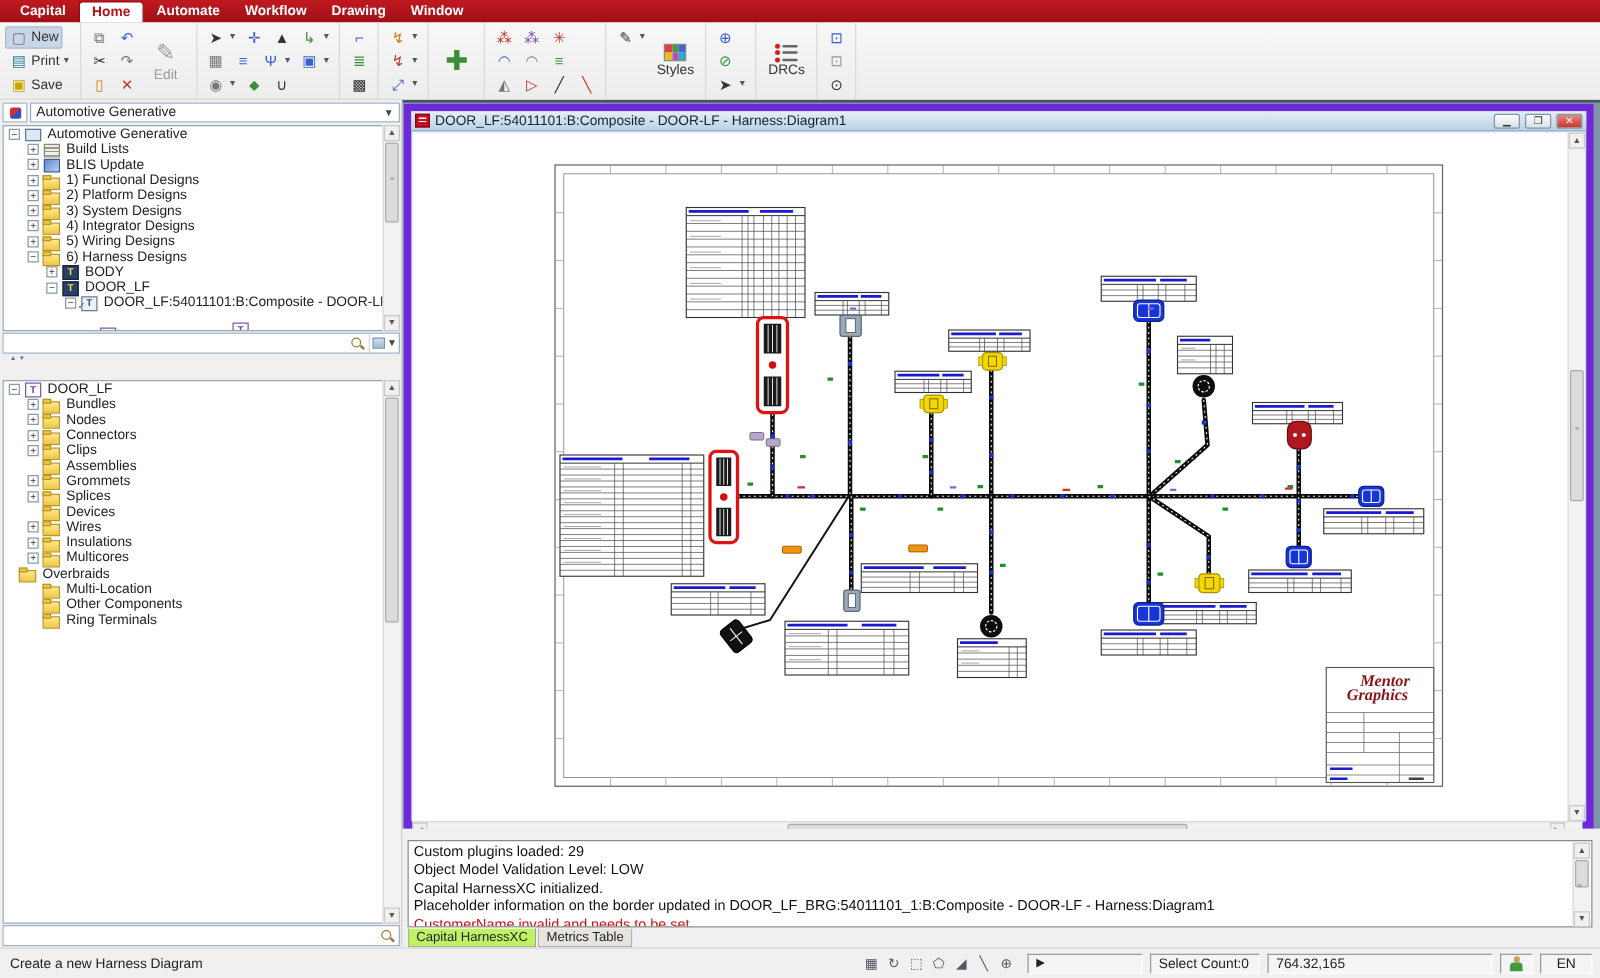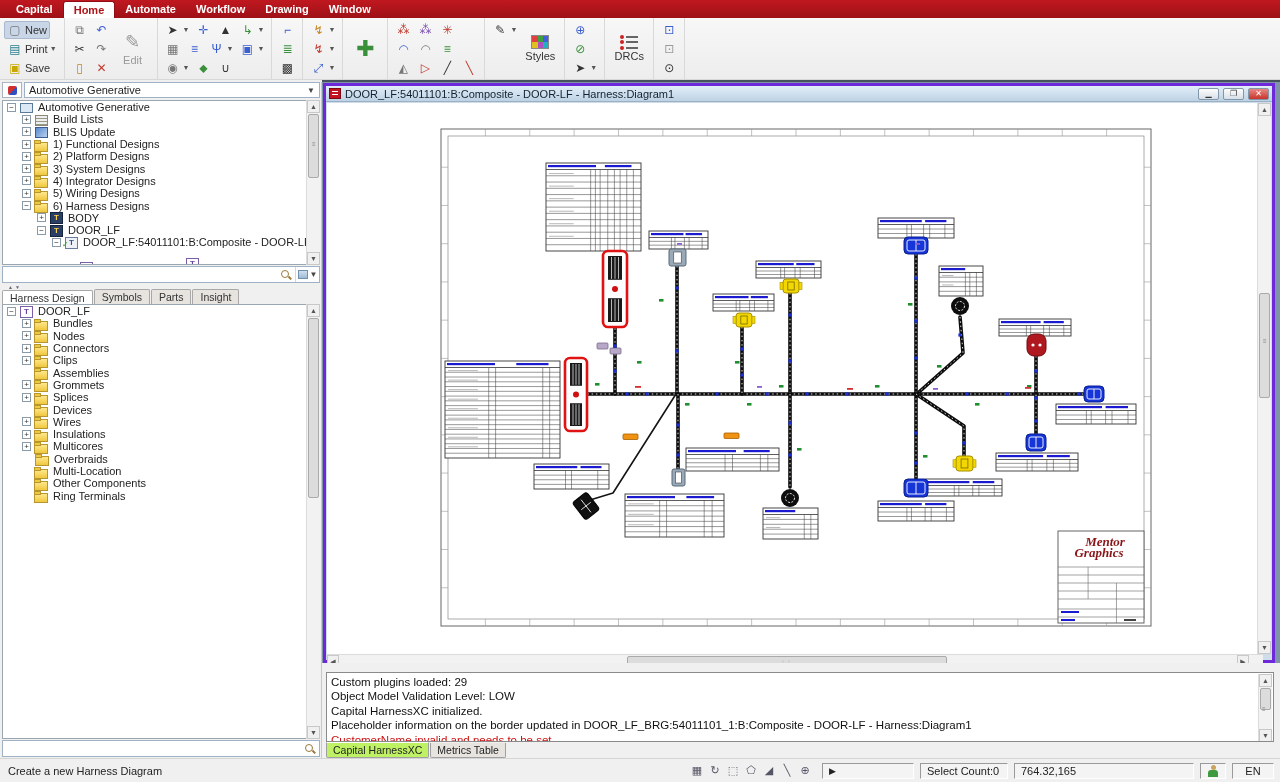--- a/index.html
+++ b/index.html
@@ -86,21 +86,21 @@
   .ltab { font-size:10.5px; padding:1px 7px; background:#e7e4e0; border:1px solid #a8a8a8; border-bottom:none; border-radius:2px 2px 0 0; color:#333; }
   .ltab.active { background:#fff; font-weight:normal; position:relative; z-index:2; height:14px; }
   .vscroll { position:absolute; width:14px; background:#f2f2f2; border-left:1px solid #dcdcdc; }
   .vscroll .arr { position:absolute; left:0; width:13px; height:13px; background:#f0f0f0; border:1px solid #c8c8c8;
     font-size:7px; color:#555; text-align:center; line-height:12px; }
   .vscroll .thumb { position:absolute; left:1px; width:11px; background:#dcdcdc; border:1px solid #aaa; border-radius:2px; }
   .grip { position:absolute; left:3px; font-size:6px; color:#888; letter-spacing:0; }
 
   
   #main { position:absolute; left:322px; top:80px; width:958px; height:583px; background:#7f94a6; border-top:2px solid #46525c; }
-  #mdiwin { position:absolute; left:1px; top:1px; width:952px; height:580px; border:3px solid #6d28d9; background:#cfdce9; }
+  #mdiwin { position:absolute; left:1px; top:1px; width:952px; height:580px; border:6px solid #6d28d9; background:#cfdce9; }
   #wtitle { position:absolute; left:0; top:0; width:100%; height:16px;
     background:linear-gradient(#e3eef9,#bdd2e4); display:flex; align-items:center; padding:0 3px; gap:4px; border-bottom:1px solid #9ab0c4; }
   #wappico { width:12px; height:11px; background:#c41220; border:1px solid #7c0a12; position:relative; }
   #wappico::before { content:""; position:absolute; left:2px; top:2px; right:2px; bottom:2px; background:repeating-linear-gradient(#fff 0 1px,transparent 1px 3px); }
   #wtitle .t { flex:1; font-size:11px; color:#14222f; }
   .wbtn { width:21px; height:12px; border:1px solid #8096aa; border-radius:2px; background:linear-gradient(#fdfdfd,#d7dfe8);
     font-size:8px; line-height:10px; text-align:center; color:#333; }
   .wbtn.close { background:linear-gradient(#e98782,#c8352b); color:#fff; font-weight:bold; }
   #wclient { position:absolute; left:1px; top:17px; width:936px; height:551px; background:#fff; overflow:hidden; }
   #wvscroll { right:1px; top:17px; height:551px; }
@@ -518,26 +518,20 @@
     <span class="magico"></span>
     <span class="viewbtn">
         <span class="sq"></span>
         <span class="combo-arr">▼</span>
       </span>
   </div>
   <div id="splitter">
       <span>▲</span>
       <span>▼</span>
     </div>
-  <div id="lefttabs">
-      <div class="ltab active">Harness Design</div>
-      <div class="ltab">Symbols</div>
-      <div class="ltab">Parts</div>
-      <div class="ltab">Insight</div>
-    </div>
   <div id="tree2" class="treebox">
       <div class="tree-row" style="padding-left: 4px;">
         <span class="tgl">−</span>
         <span class="ticon diag"></span>
         <span class="lbl">DOOR_LF</span>
       </div>
       <div class="tree-row" style="padding-left: 19px;">
         <span class="tgl">+</span>
         <span class="ticon folder"></span>
         <span class="lbl">Bundles</span>
@@ -585,21 +579,21 @@
       <div class="tree-row" style="padding-left: 19px;">
         <span class="tgl">+</span>
         <span class="ticon folder"></span>
         <span class="lbl">Insulations</span>
       </div>
       <div class="tree-row" style="padding-left: 19px;">
         <span class="tgl">+</span>
         <span class="ticon folder"></span>
         <span class="lbl">Multicores</span>
       </div>
-      <div class="tree-row" style=" margin-left: 20px;">
+      <div class="tree-row" style="">
         <span class="tgl none">−</span>
         <span class="ticon folder"></span>
         <span class="lbl">Overbraids</span>
       </div>
       <div class="tree-row" style="padding-left: 19px;">
         <span class="tgl none">−</span>
         <span class="ticon folder"></span>
         <span class="lbl">Multi-Location</span>
       </div>
       <div class="tree-row" style="padding-left: 19px;">

